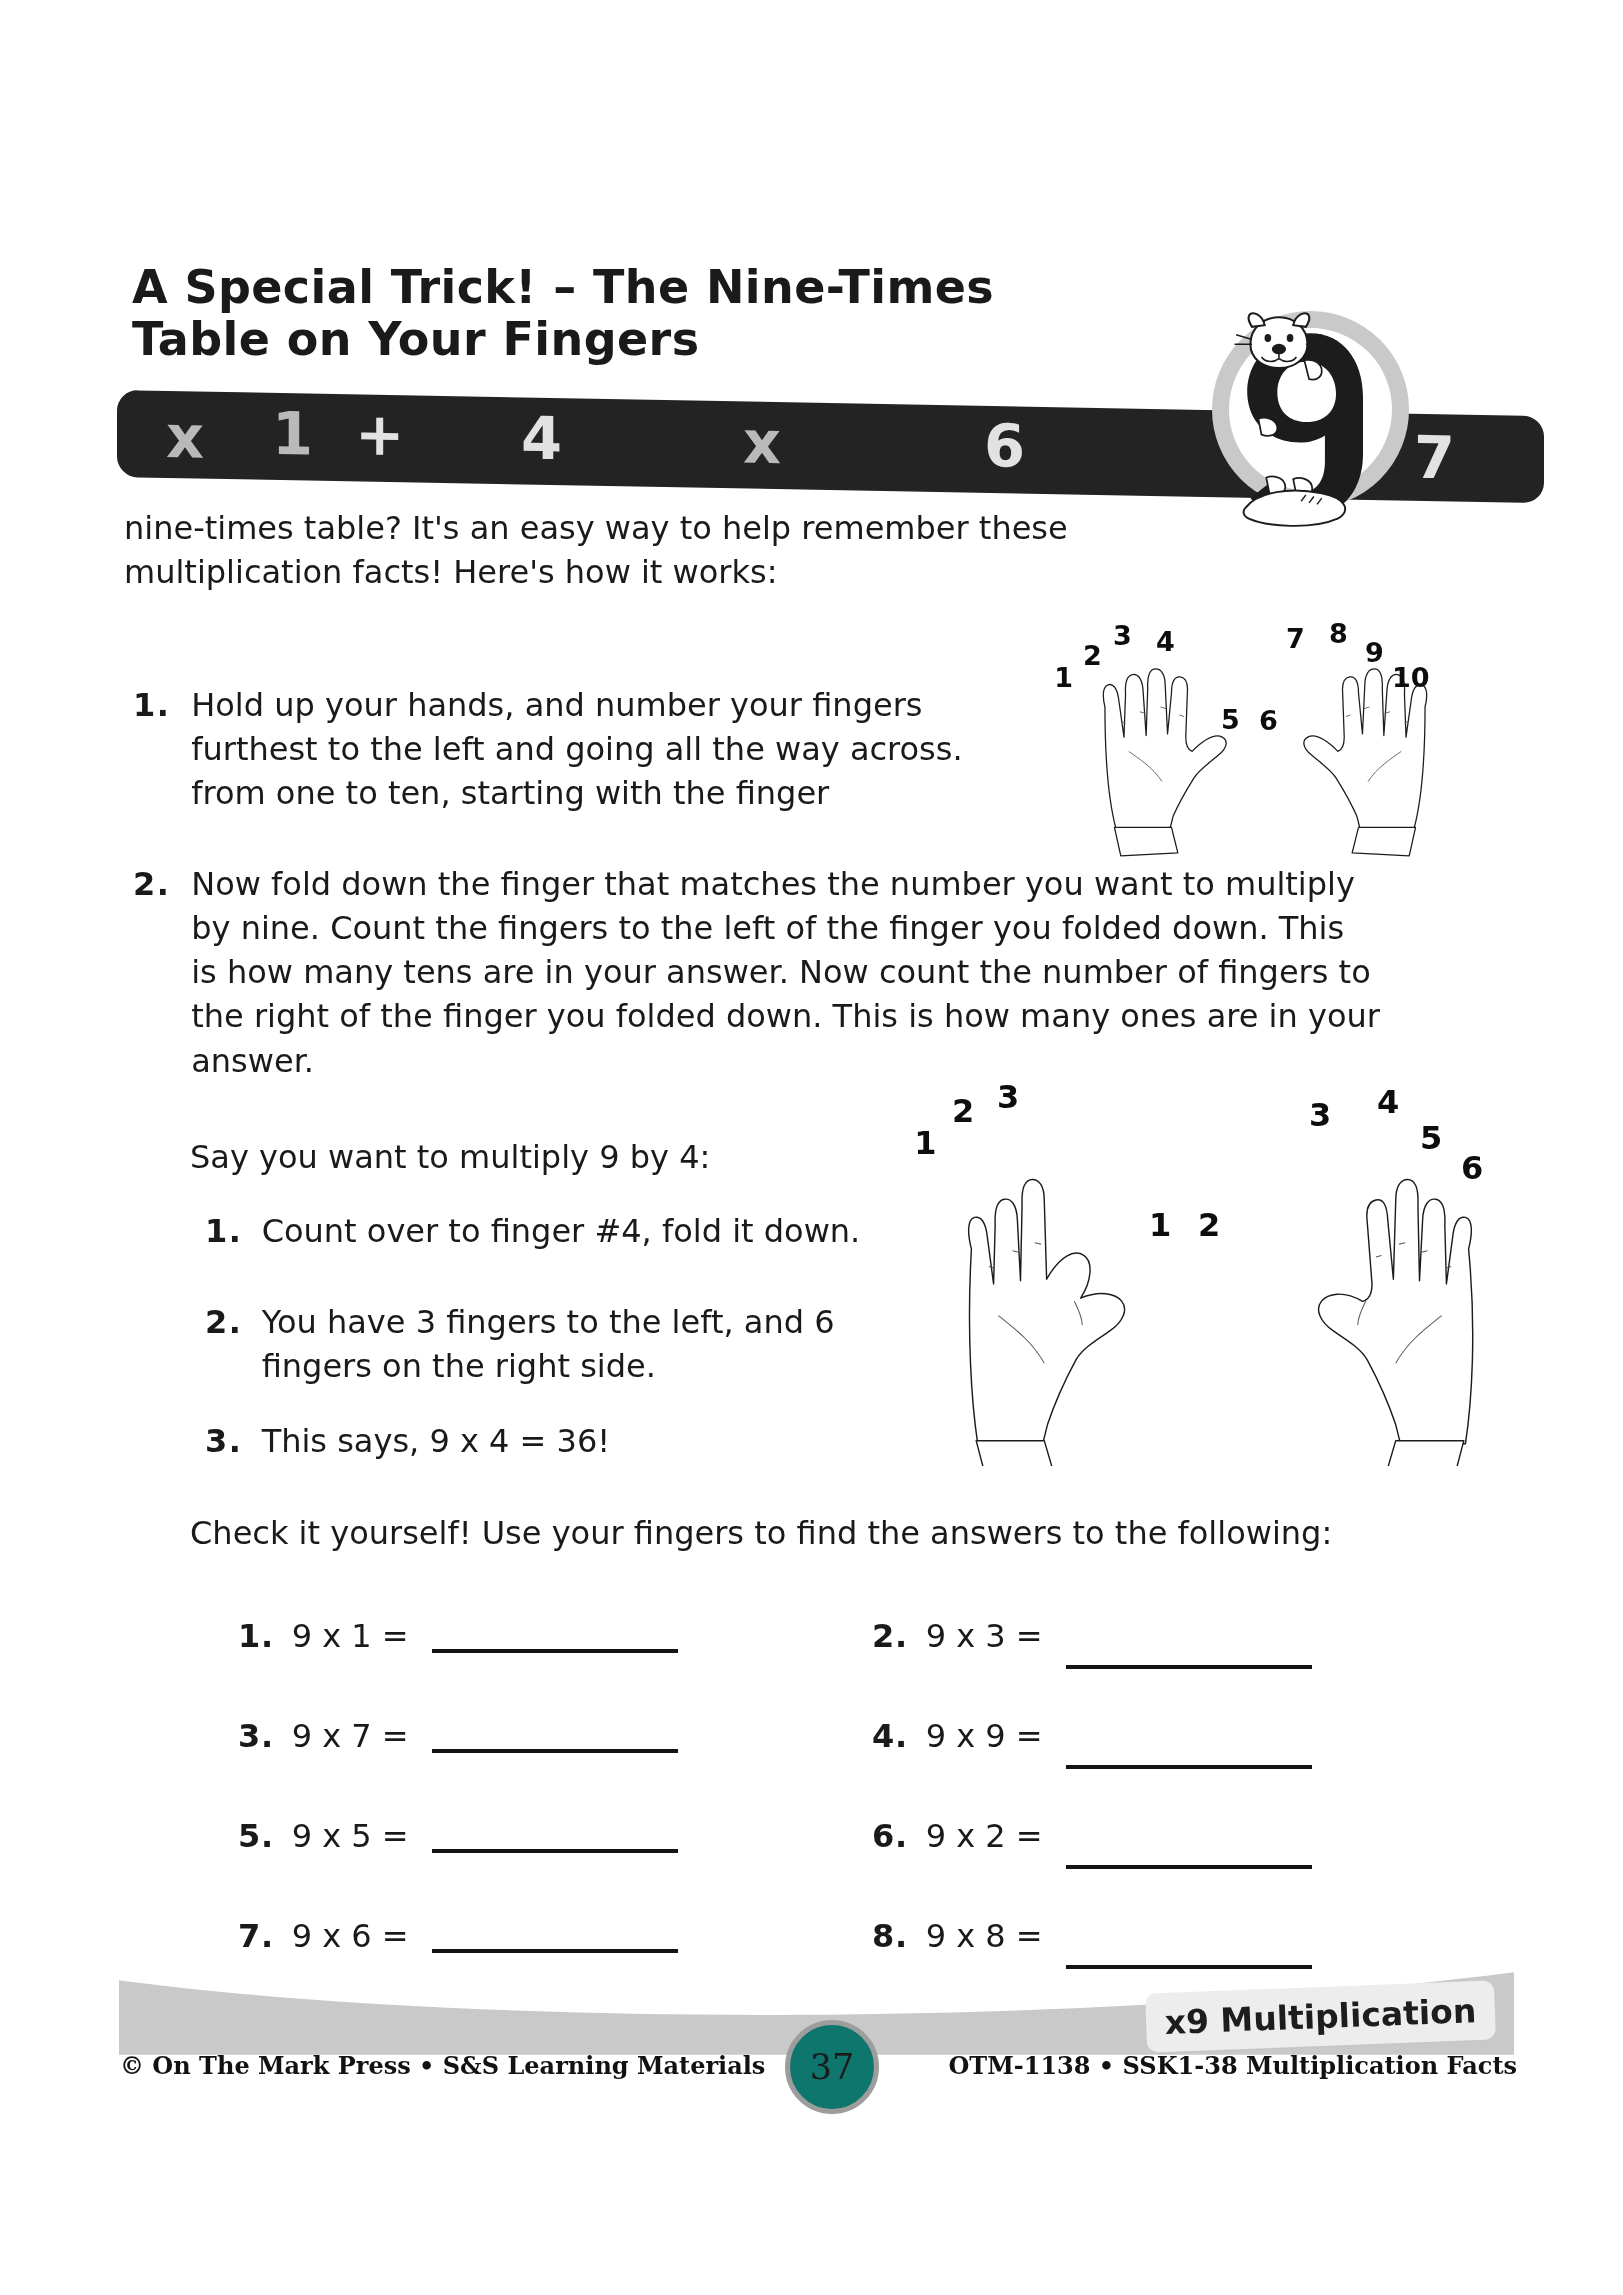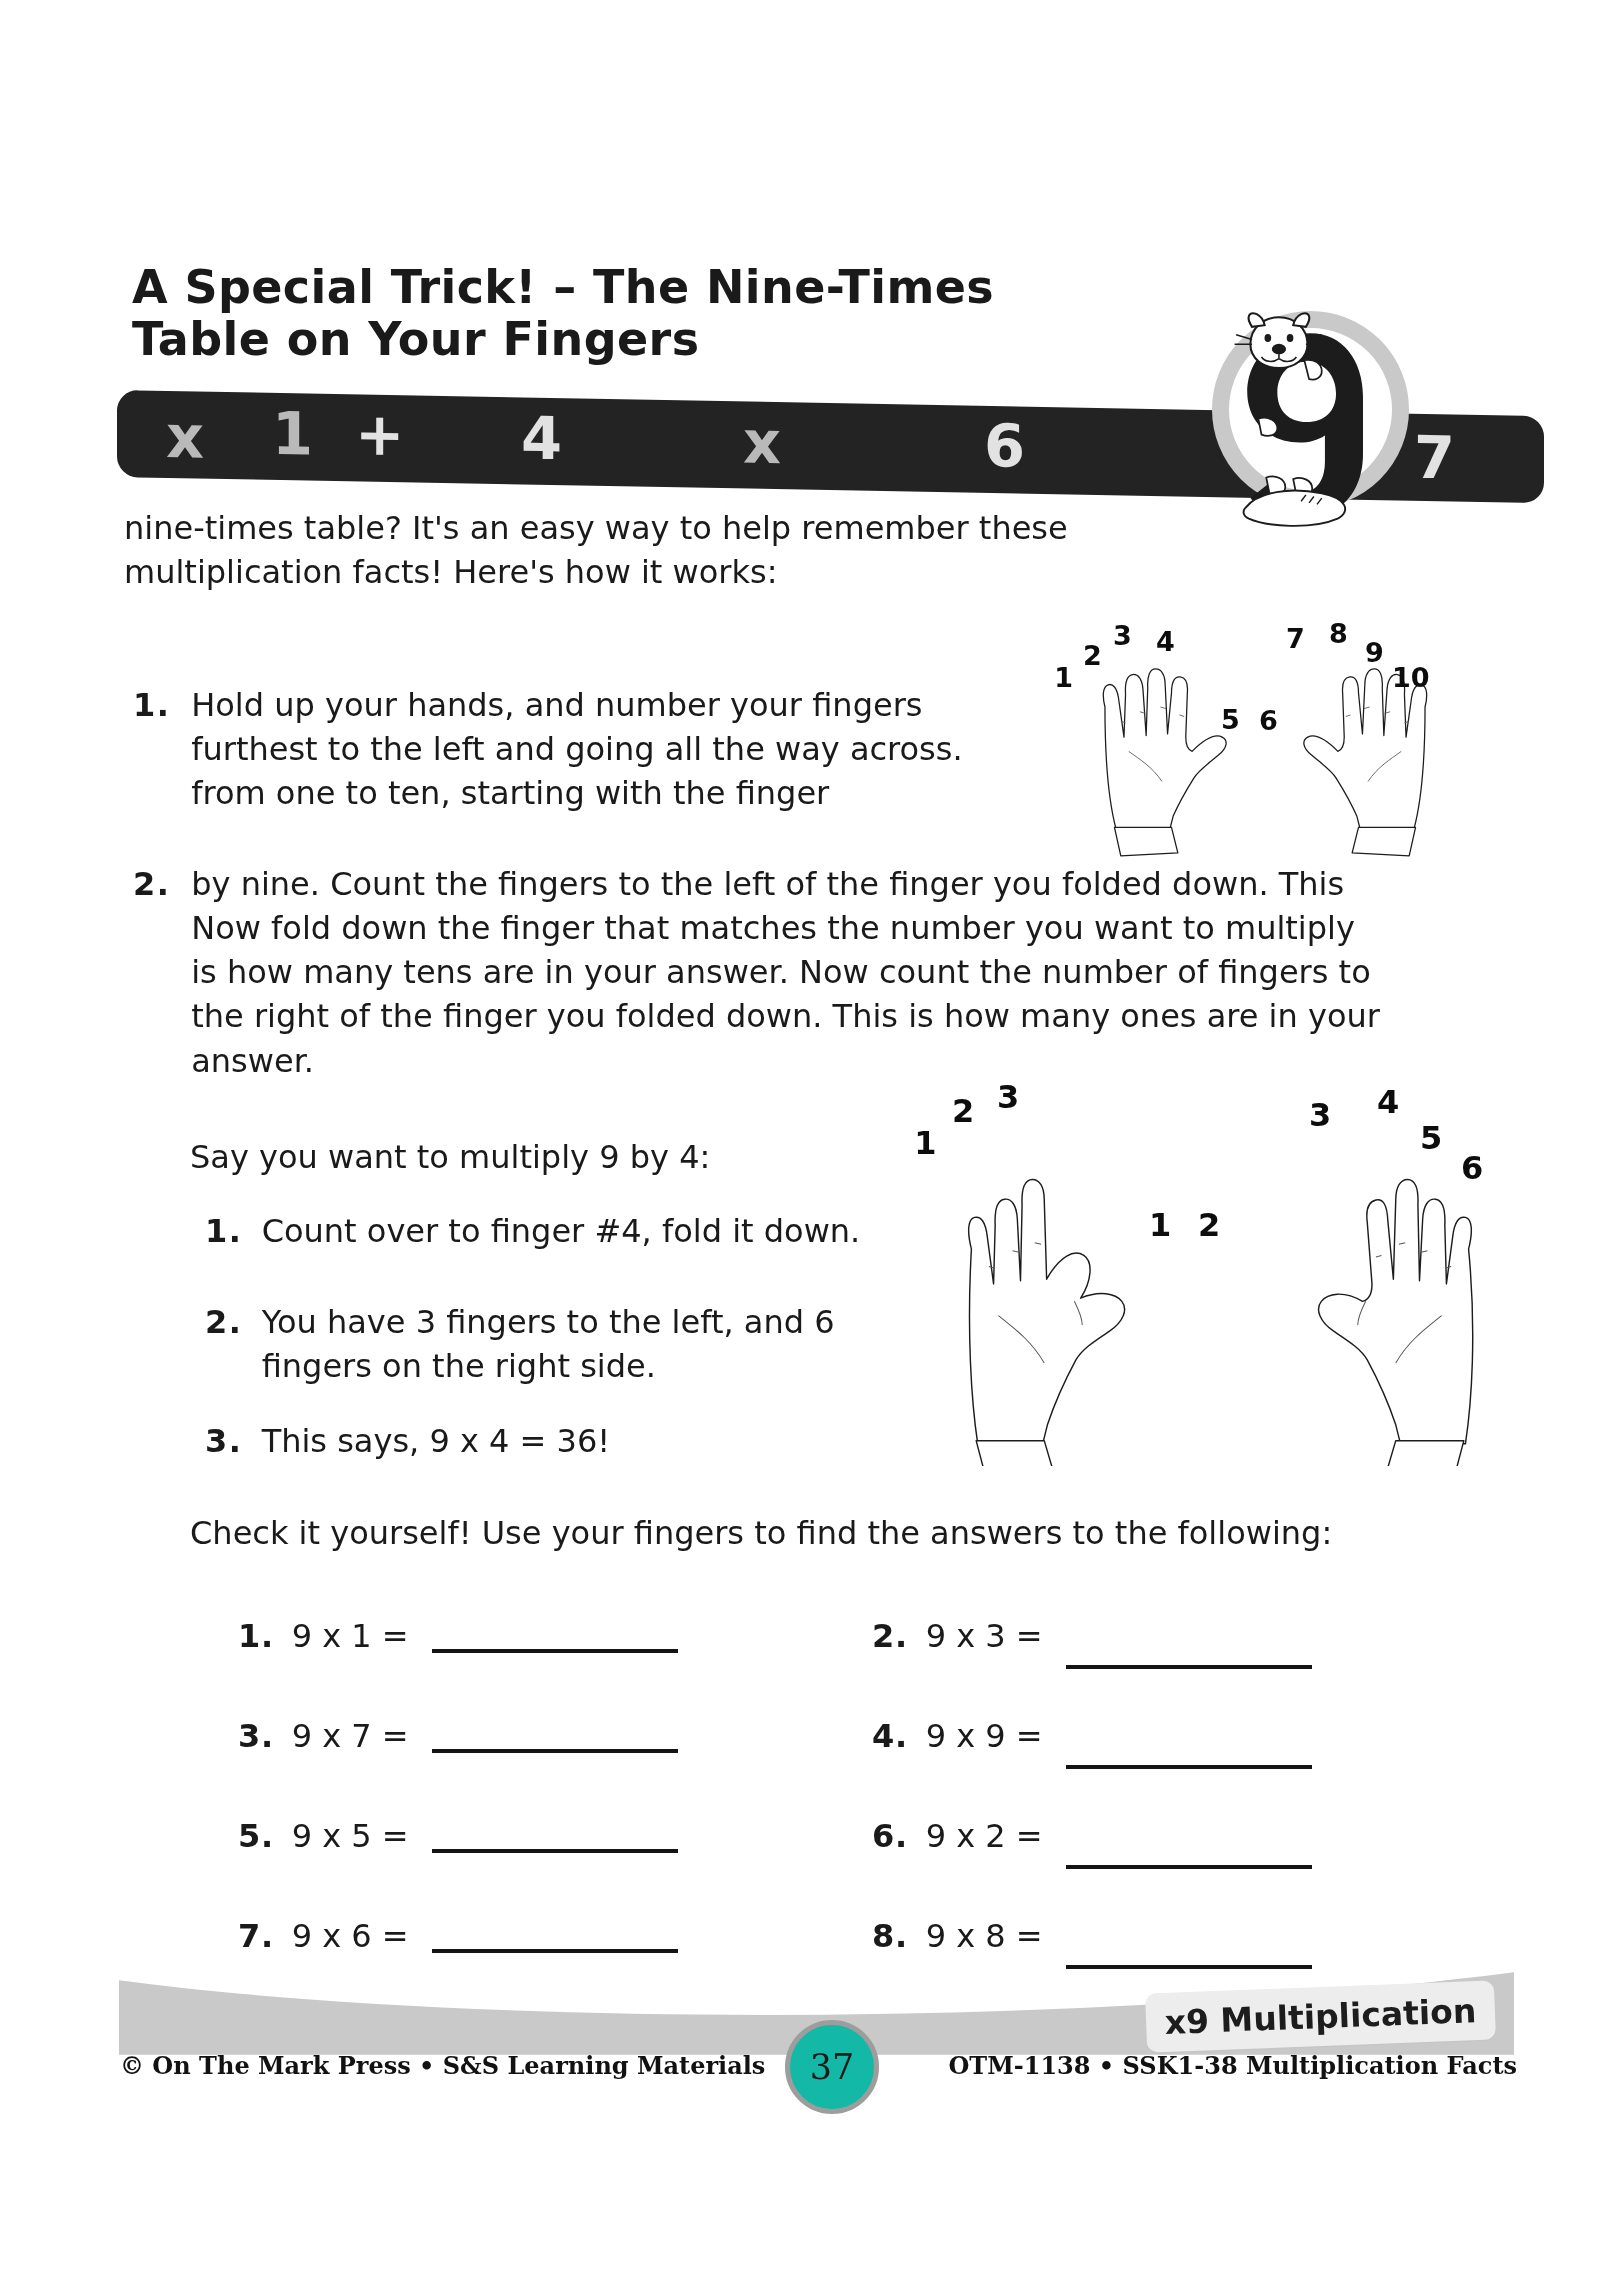--- a/index.html
+++ b/index.html
@@ -243,21 +243,21 @@
     font-family: "DejaVu Sans", sans-serif;
   }
   .page-circle {
     position: absolute;
     left: 785px;
     top: 2020px;
     width: 84px;
     height: 84px;
     border-radius: 50%;
     border: 5.5px solid #9d9d9d;
-    background: #14b8a6;
+    background: #0f766e;
     display: flex;
     align-items: center;
     justify-content: center;
   }
   .page-num {
     font-family: "DejaVu Serif", "Liberation Serif", serif;
     font-size: 35px;
     color: #1a1a1a;
   }
   .foot-left {
@@ -419,22 +419,22 @@
     <span class="hand-num" style="left:200px; top:87px;">6</span>
     <span class="hand-num" style="left:227px; top:4.8px;">7</span>
     <span class="hand-num" style="left:270px; top:0px;">8</span>
     <span class="hand-num" style="left:306px; top:19px;">9</span>
     <span class="hand-num" style="left:333px; top:44px;">10</span>
   </div>
 
   <div class="step" id="step2">
     <div class="num">2.</div>
     <div class="body">
+      <span>Now fold down the finger that matches the number you want to multiply</span>
       <span>by nine.  Count the fingers to the left of the finger you folded down. This</span>
-      <span>Now fold down the finger that matches the number you want to multiply</span>
       <span>is how many tens are in your answer.  Now count the number of fingers to</span>
       <span>the right of the finger you folded down. This is how many ones are in your</span>
       <span>answer.</span>
     </div>
   </div>
 
   <div class="example-lead">Say you want to multiply 9 by 4:</div>
 
   <div class="hands" id="hands-b">
     <svg width="602" height="380" viewBox="0 0 760 480">

